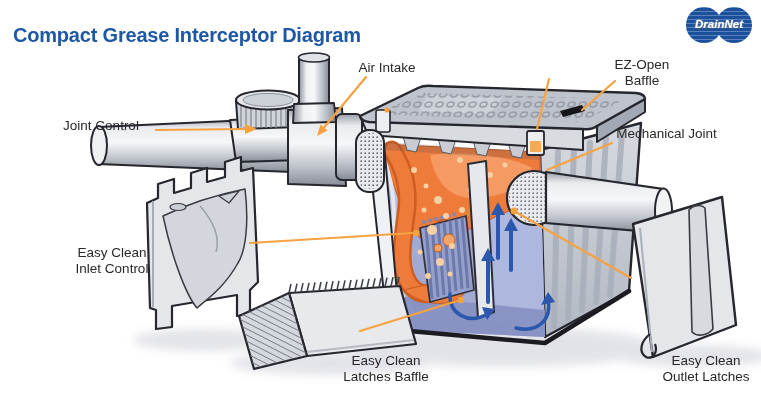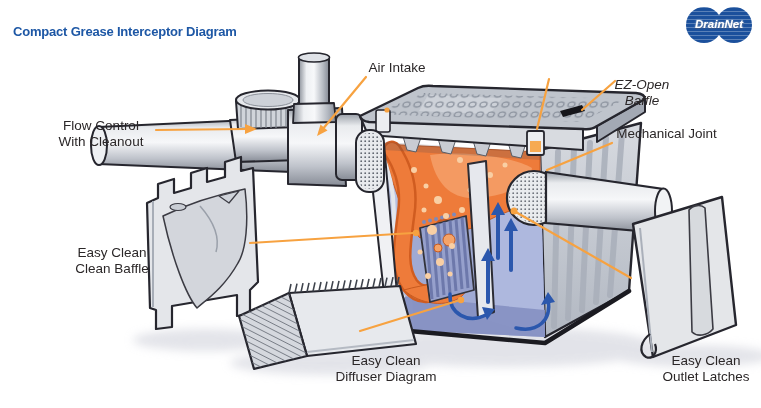--- a/index.html
+++ b/index.html
@@ -1,19 +1,19 @@
 <!DOCTYPE html>
 <html><head>
 <meta charset="utf-8">
 <style>
   html,body{margin:0;padding:0;background:#fff;}
   #stage{position:relative;width:761px;height:408px;background:#ffffff;overflow:hidden;
          font-family:"Liberation Sans",sans-serif;}
   #art{position:absolute;left:0;top:0;}
-  .page-title{position:absolute;left:13px;top:24px;font-size:13px;font-weight:bold;
+  .page-title{position:absolute;left:13px;top:24px;font-size:20px;font-weight:bold;
               color:#1d57a5;letter-spacing:-0.2px;}
   .lbl{position:absolute;font-size:13.5px;line-height:1.18;color:#2b2728;text-align:center;}
   
   .logo{position:absolute;left:686px;top:6px;width:68px;height:38px;}
   .logo .c{position:absolute;top:1px;width:36px;height:36px;border-radius:50%;
            background:#1b509c;
            background-image:repeating-linear-gradient(180deg,rgba(255,255,255,.28) 0 1px,rgba(255,255,255,0) 1px 4px);}
   .logo .c1{left:0;}
   .logo .c2{left:30px;}
   .logo .txt{position:absolute;left:0;top:12px;width:66px;text-align:center;
@@ -251,47 +251,46 @@
 </svg>
 
 <div class="page-title">Compact Grease Interceptor Diagram</div>
 
 <div class="logo">
   <div class="c c1"></div>
   <div class="c c2"></div>
   <div class="txt">DrainNet</div>
 </div>
 
-<div class="lbl" style="left:351px;top:60px;width:92px;">
+<div class="lbl" style="left:341px;top:60px;width:92px;">
   <span>Air Intake</span>
 </div>
 
 
-<div class="lbl" style="left:598px;top:77px;width:88px;font-style:italic;">
+<div class="lbl" style="left:598px;top:57px;width:88px;">
   <span>EZ-Open</span><br>
   <span>Baffle</span>
 </div>
 
 <div class="lbl" style="left:36px;top:118px;width:130px;">
-  <span>Flow Control</span><br>
-  <span>With Cleanout</span>
+  <span>Joint Control</span><br>
 </div>
 
 <div class="lbl" style="left:604px;top:126px;width:125px;">
   <span>Mechanical Joint</span>
 </div>
 
 <div class="lbl" style="left:56px;top:245px;width:112px;">
   <span>Easy Clean</span><br>
-  <span>Clean Baffle</span>
+  <span>Inlet Control</span>
 </div>
 
 <div class="lbl" style="left:322px;top:353px;width:128px;">
   <span>Easy Clean</span><br>
-  <span>Diffuser Diagram</span>
+  <span>Latches Baffle</span>
 </div>
 
 <div class="lbl" style="left:642px;top:353px;width:128px;">
   <span>Easy Clean</span><br>
   <span>Outlet Latches</span>
 </div>
 
 </div>
 
 </body></html>

